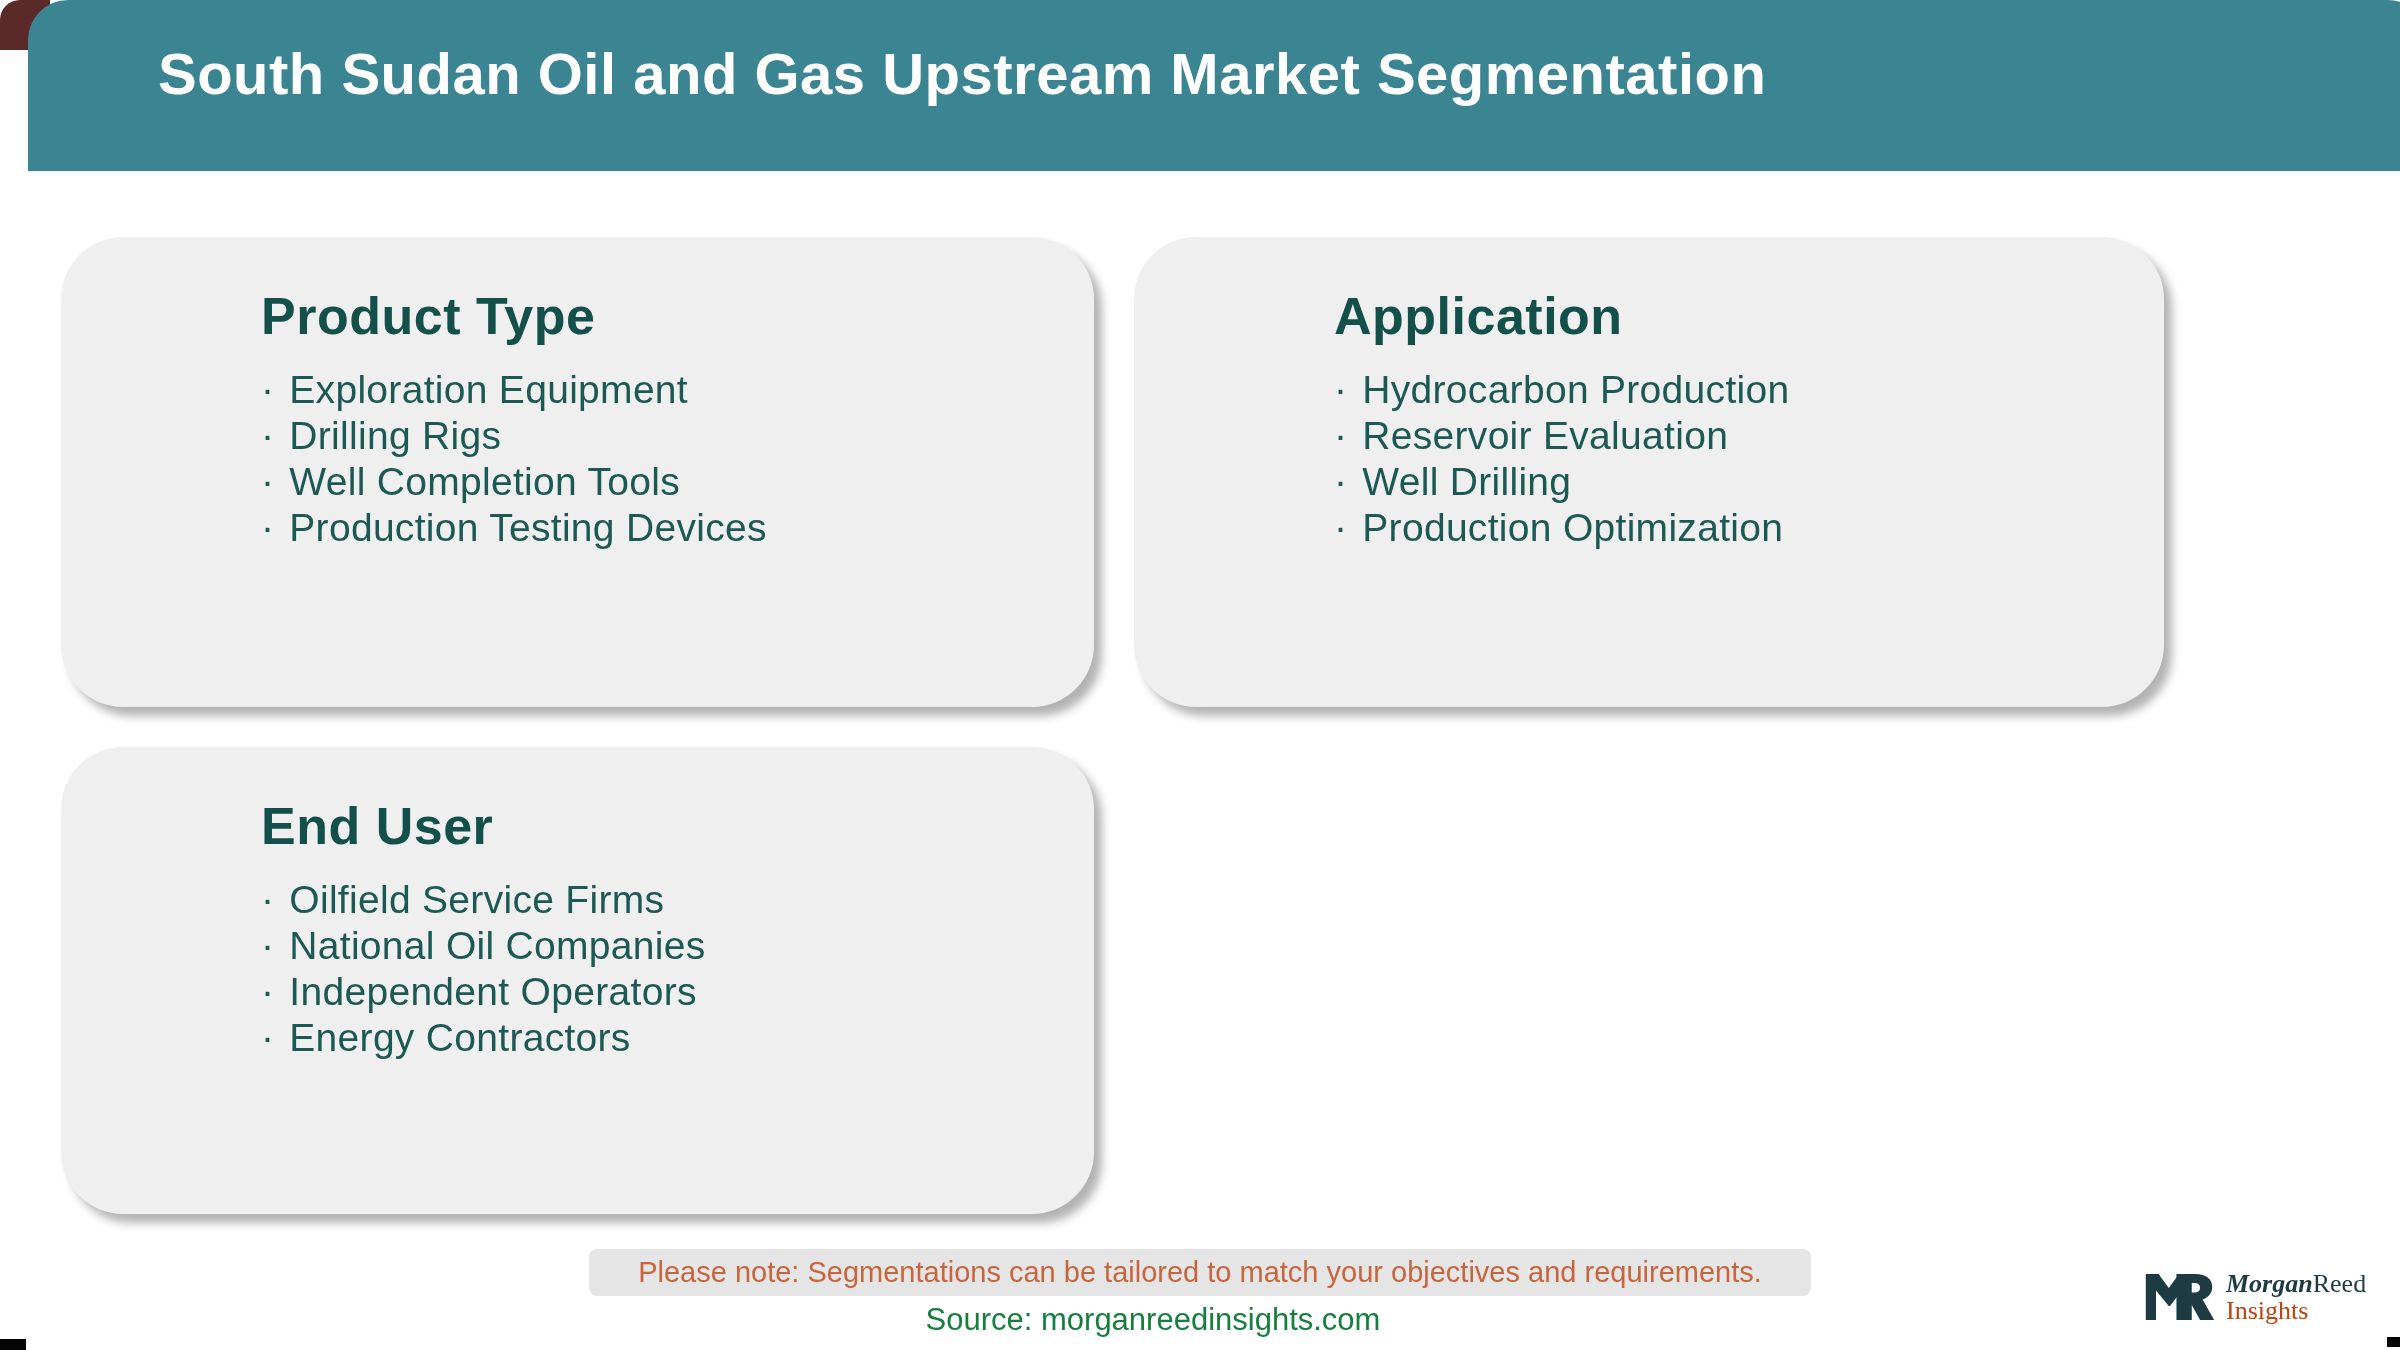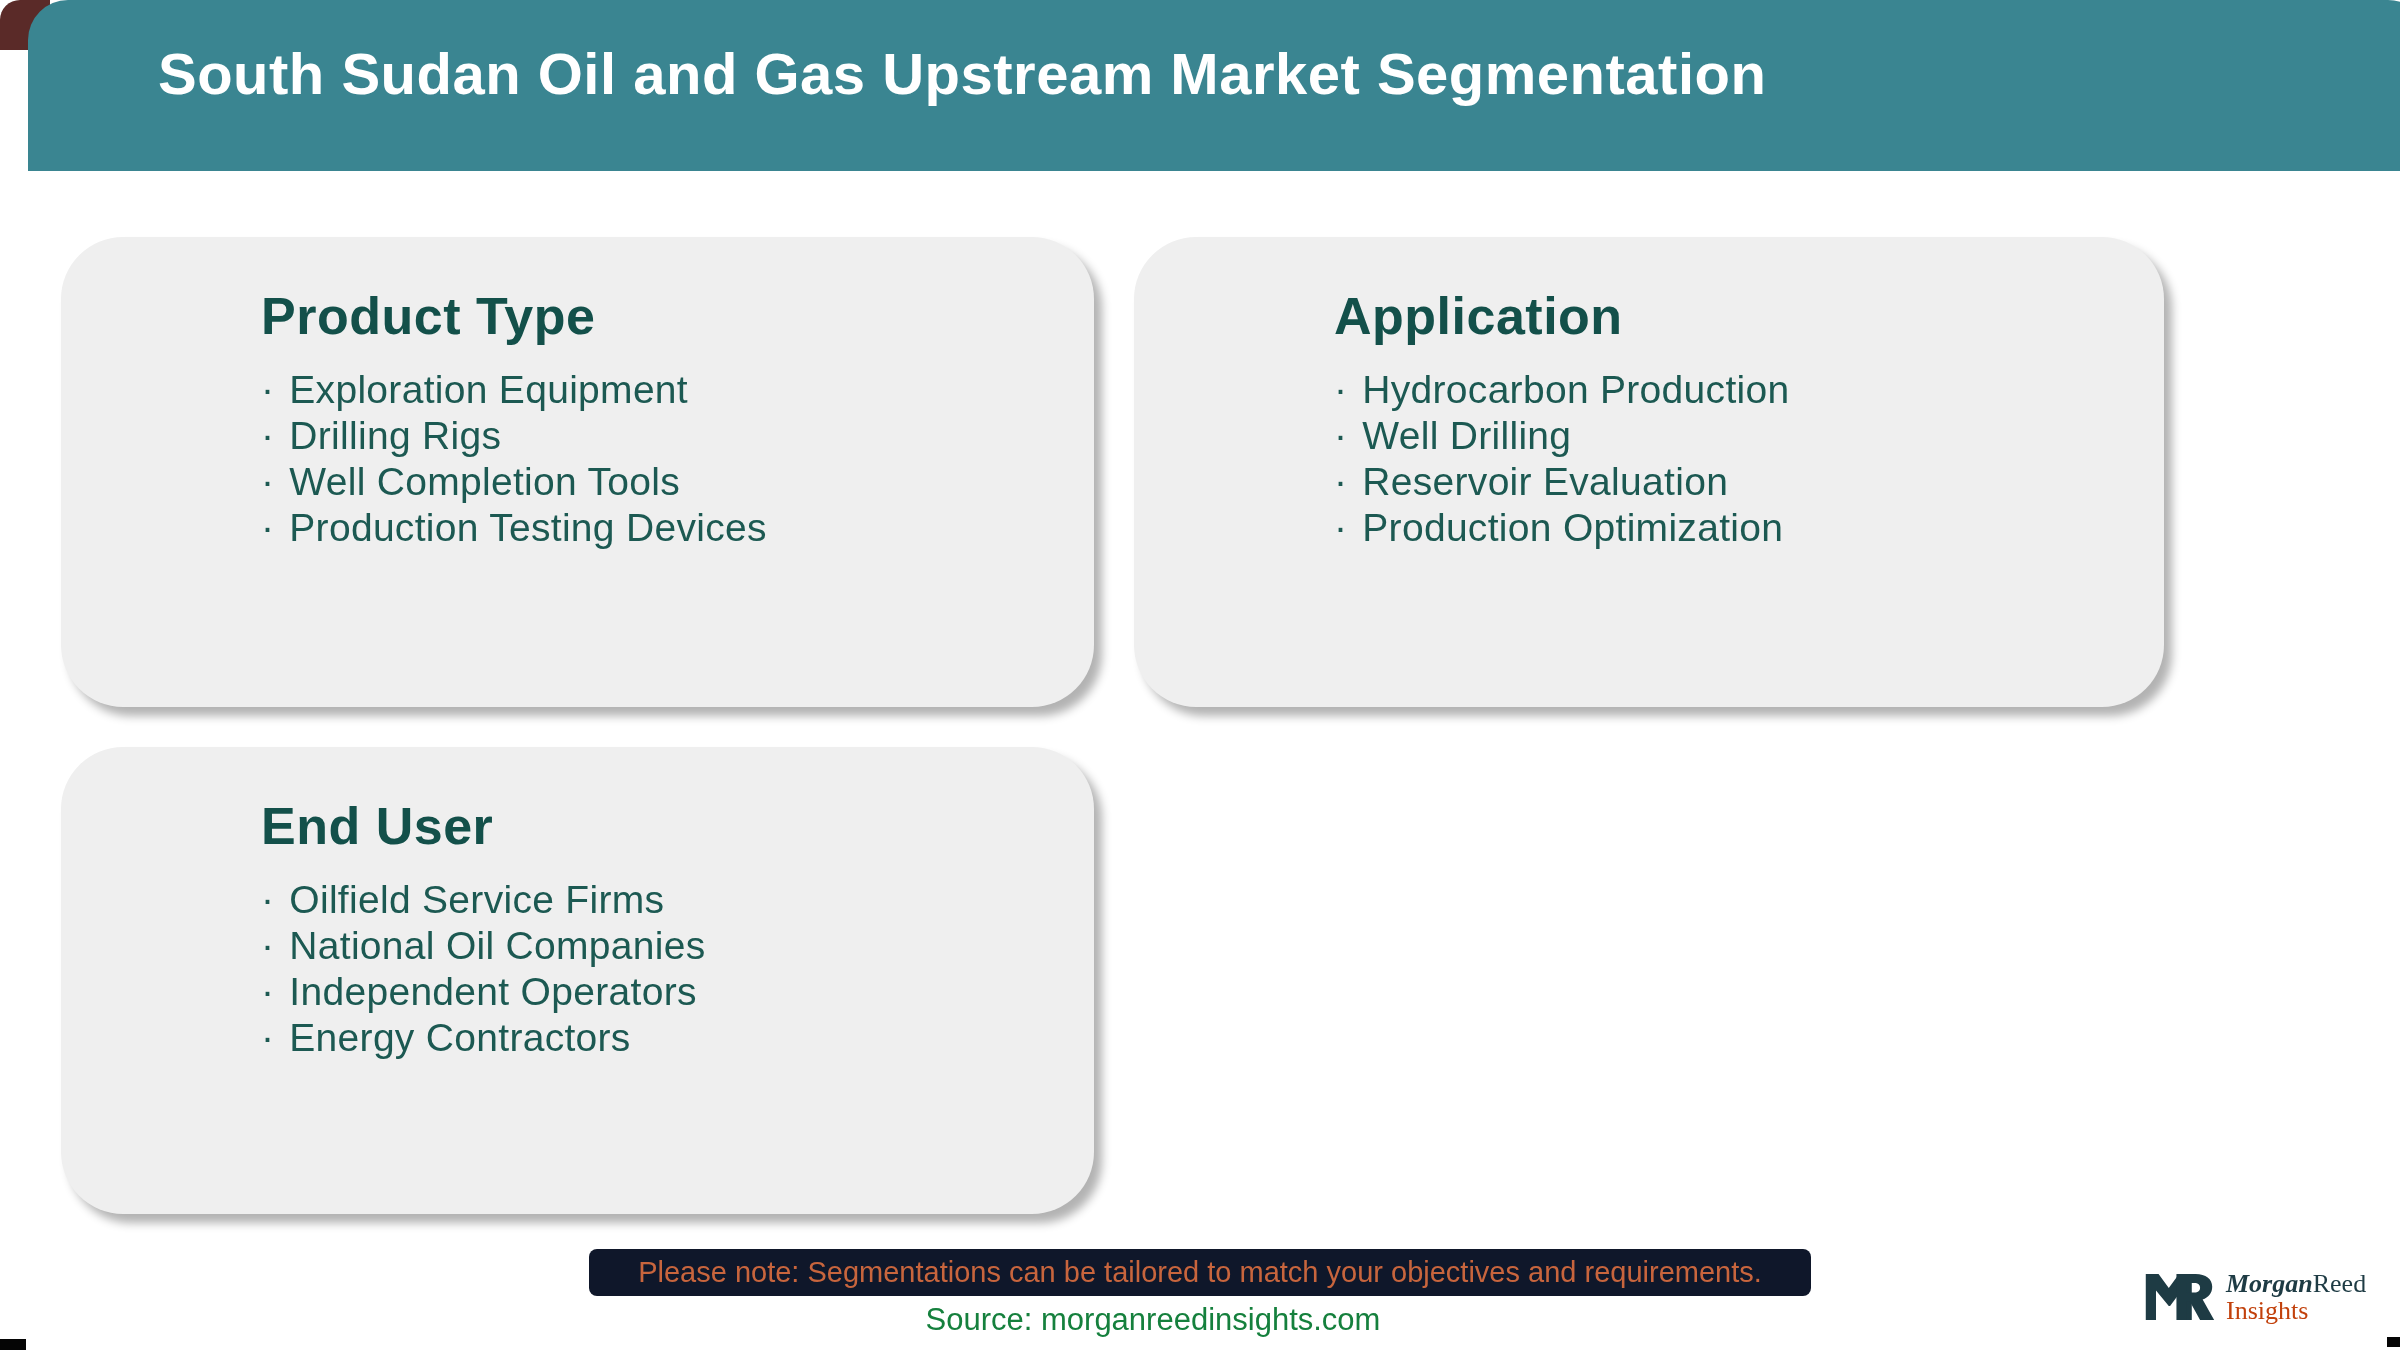--- a/index.html
+++ b/index.html
@@ -50,21 +50,21 @@
   .card-item {
     font-size:39px; line-height:46px;
     color:#1C5952; letter-spacing:0.3px;
     white-space:nowrap;
   }
   .card-item::before { content:"·"; margin-right:15px; }
 
   .note {
     position:absolute; top:1249px; left:50%; transform:translateX(-50%);
     width:1222px; height:47px;
-    background:#0f172a; border-radius:8px;
+    background:#e5e5e5; border-radius:8px;
     display:flex; align-items:center; justify-content:center;
     font-size:29px; color:#C8653D;
   }
   .source {
     position:absolute; top:1302px; left:0; width:2306px;
     text-align:center;
     font-size:31px; color:#15803d;
   }
 
   .logo { position:absolute; left:2142px; top:1270px; display:flex; align-items:center; gap:10px; }
@@ -105,22 +105,22 @@
           <li class="card-item">Drilling Rigs</li>
           <li class="card-item">Well Completion Tools</li>
           <li class="card-item">Production Testing Devices</li>
         </ul>
       </section>
 
       <section class="card">
         <h2 class="card-title">Application</h2>
         <ul class="card-items">
           <li class="card-item">Hydrocarbon Production</li>
+          <li class="card-item">Reservoir Evaluation</li>
           <li class="card-item">Well Drilling</li>
-          <li class="card-item">Reservoir Evaluation</li>
           <li class="card-item">Production Optimization</li>
         </ul>
       </section>
 
 
       <section class="card">
         <h2 class="card-title">End User</h2>
         <ul class="card-items">
           <li class="card-item">Oilfield Service Firms</li>
           <li class="card-item">National Oil Companies</li>

